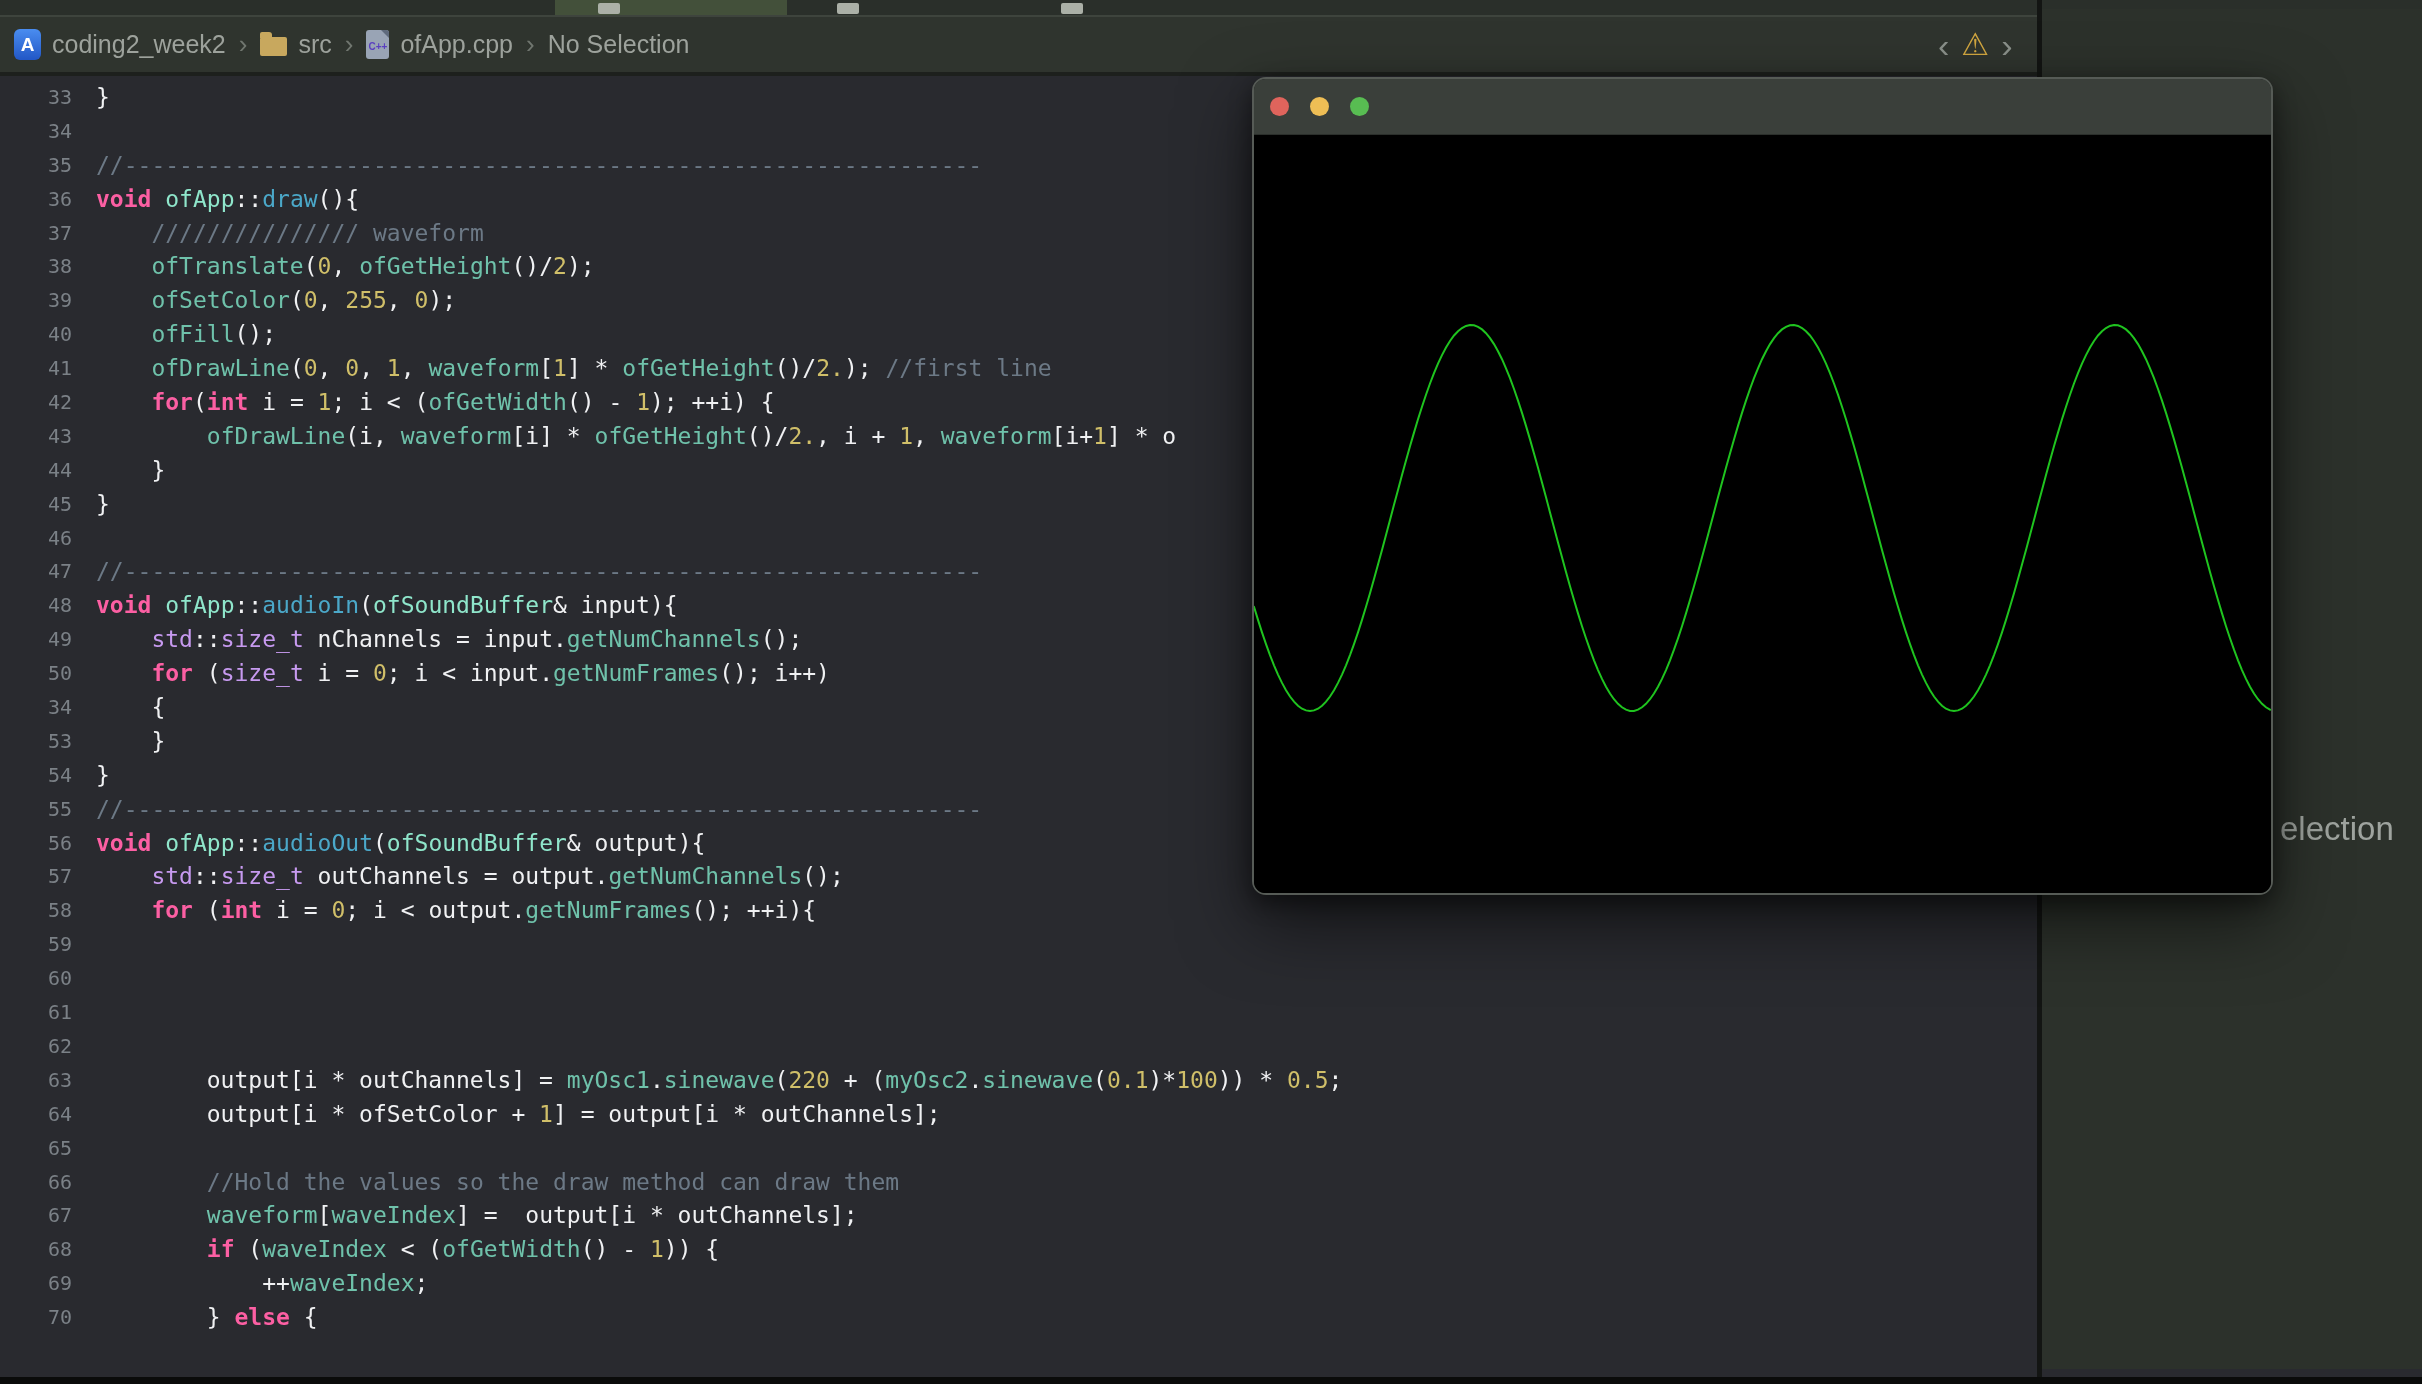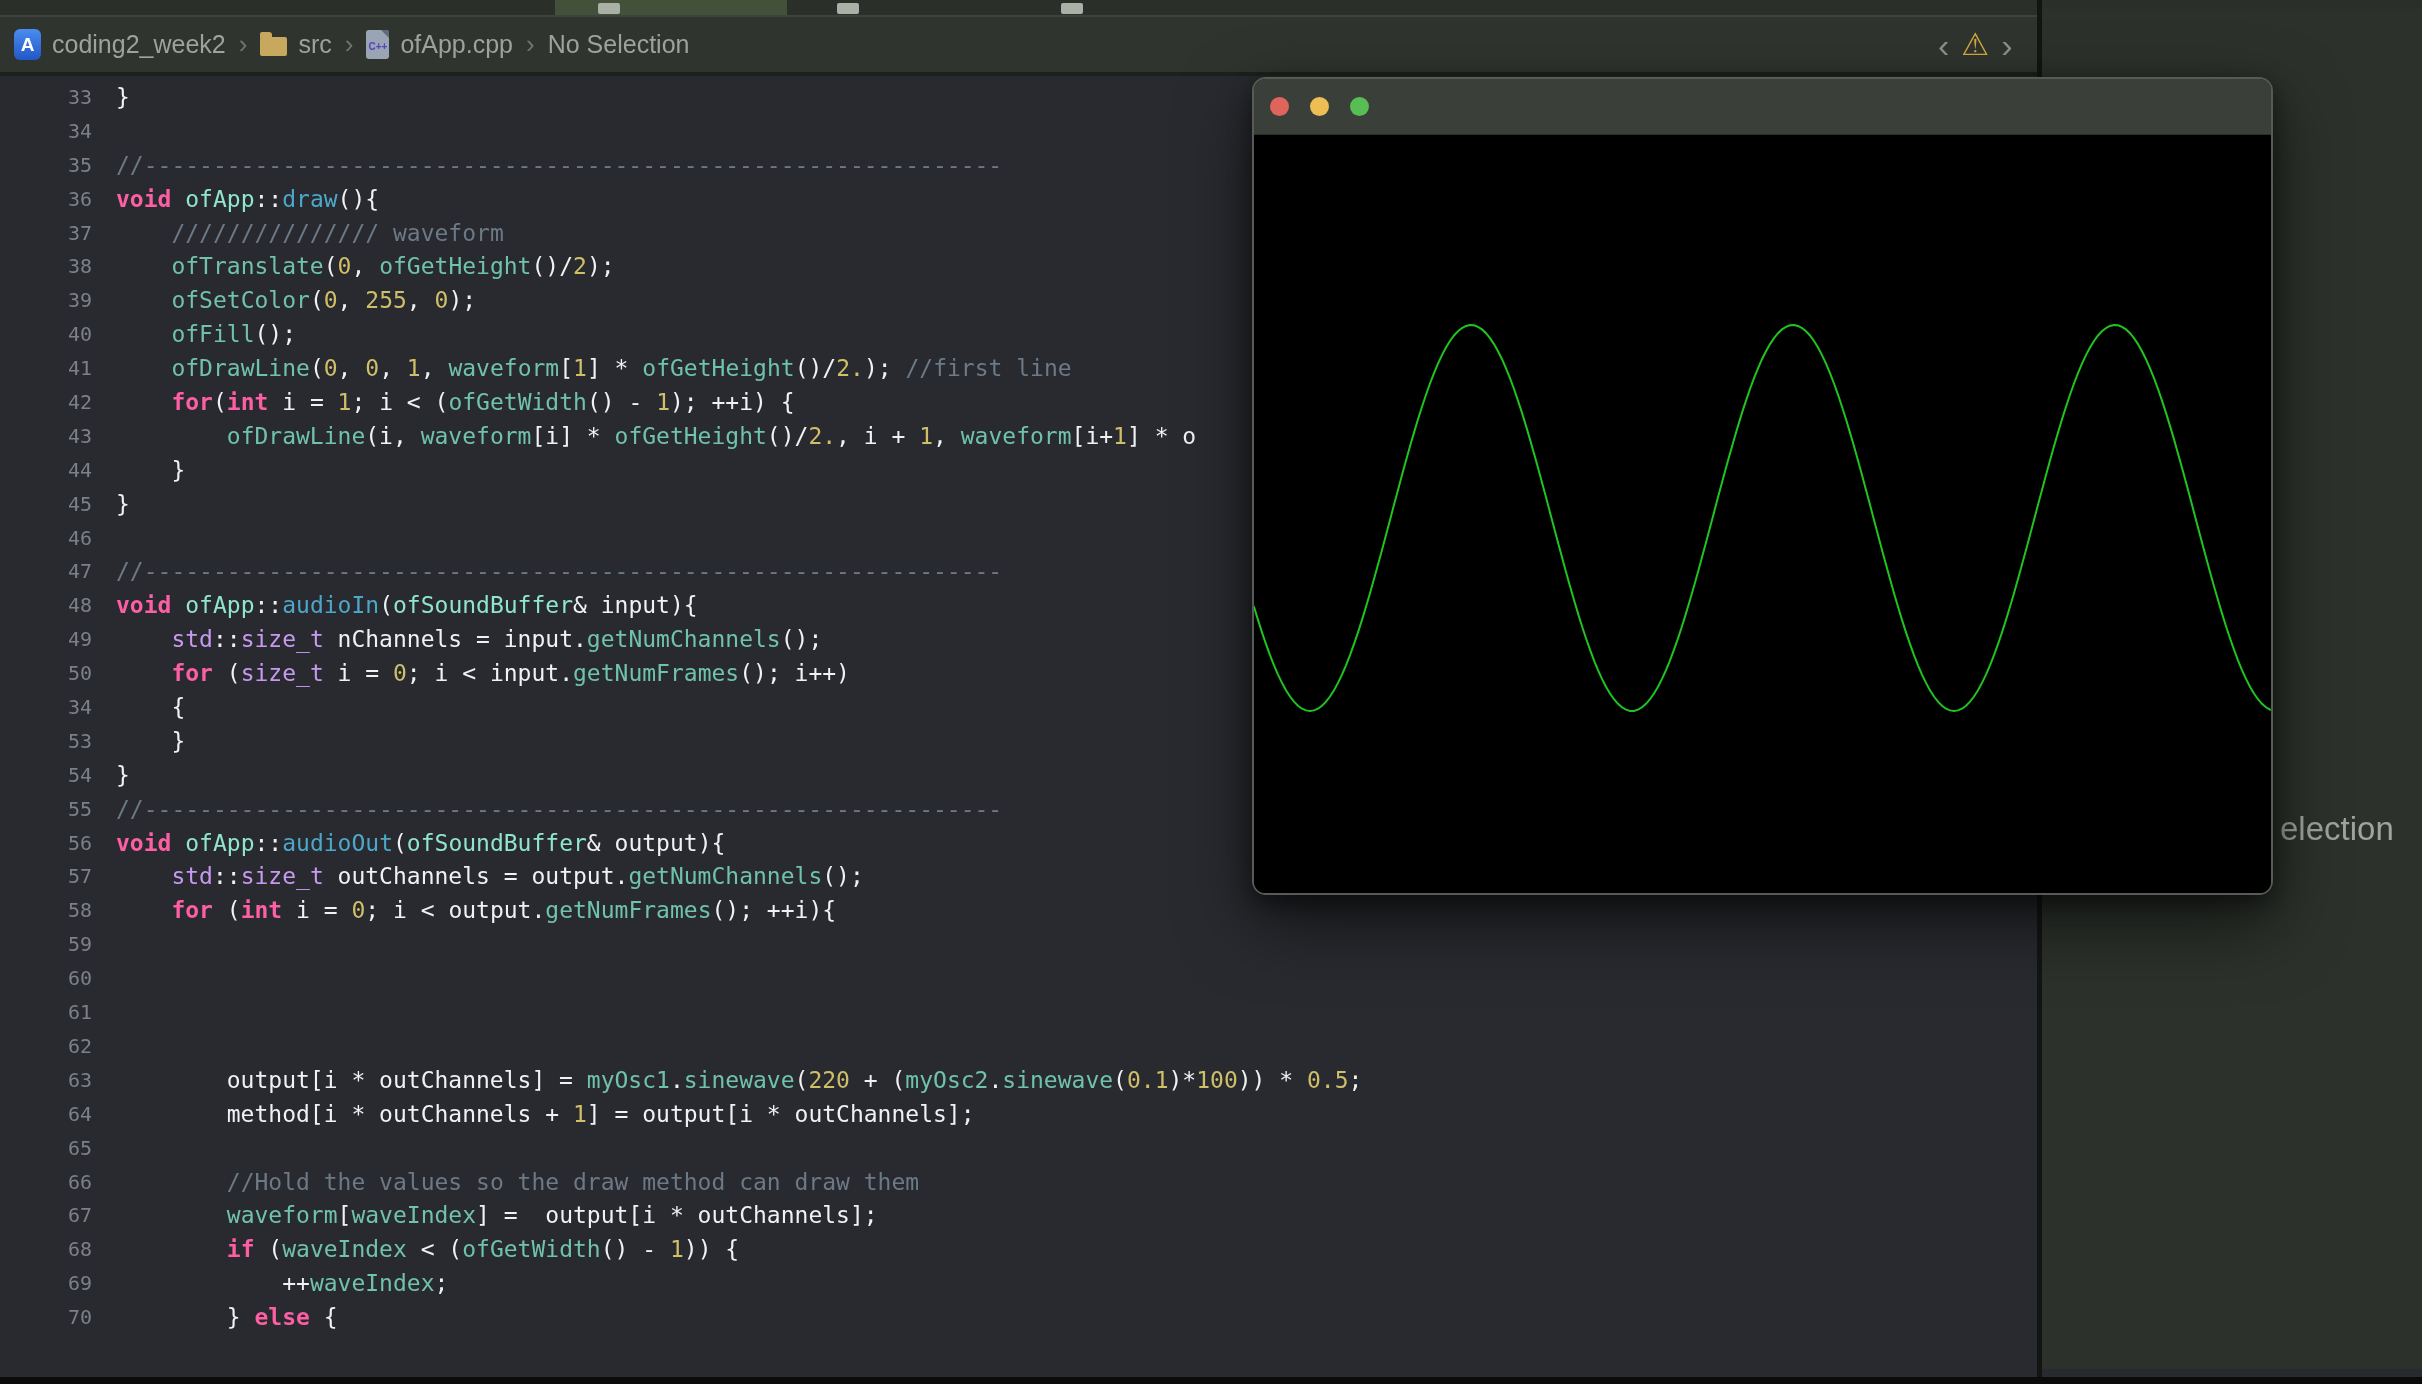--- a/index.html
+++ b/index.html
@@ -32,21 +32,21 @@
   .file-badge{font-size:10px;font-weight:bold;color:#5a3fc0;margin-bottom:7px;}
   .nav-cluster{position:absolute;left:1938px;top:0;height:55px;display:flex;align-items:center;gap:12px;}
   .nav-arrow{font-size:34px;color:#8a908a;line-height:1;}
   .warn-glyph{font-size:31px;color:#d2a740;line-height:1;}
 
   
   .editor{position:absolute;left:0;top:76px;width:2037px;height:1301px;background:#292a2f;
           overflow:hidden;padding-top:5px;box-sizing:border-box;}
   .line{display:flex;height:33.9px;line-height:33.9px;white-space:pre;
         font-family:"DejaVu Sans Mono",monospace;font-size:23px;}
-  .ln{flex:none;width:72px;text-align:right;color:#7b8187;font-size:20px;margin-left:20px;}
+  .ln{flex:none;width:72px;text-align:right;color:#7b8187;font-size:20px;}
   .code{padding-left:24px;color:var(--tok-pl);}
   .tok-pl{color:var(--tok-pl);} .tok-kw{color:var(--tok-kw);font-weight:bold;}
   .tok-num{color:var(--tok-num);} .tok-com{color:var(--tok-com);}
   .tok-fn{color:var(--tok-fn);}  .tok-decl{color:var(--tok-decl);}
   .tok-cls{color:var(--tok-cls);} .tok-typ{color:var(--tok-typ);}
 
   
   .pane-divider{position:absolute;left:2037px;top:0;width:5px;height:1384px;background:#131513;}
   .right-pane{position:absolute;left:2042px;top:9px;width:380px;height:1360px;background:#2c312b;}
   .no-selection-partial{position:absolute;left:238px;top:801px;font-size:33px;color:#9fa49f;}
@@ -125,21 +125,21 @@
         <div class="line"><span class="ln">54</span><span class="code"><span class="tok-pl">}</span></span></div>
         <div class="line"><span class="ln">55</span><span class="code"><span class="tok-com">//--------------------------------------------------------------</span></span></div>
         <div class="line"><span class="ln">56</span><span class="code"><span class="tok-kw">void</span><span class="tok-pl"> </span><span class="tok-cls">ofApp</span><span class="tok-pl">::</span><span class="tok-decl">audioOut</span><span class="tok-pl">(</span><span class="tok-cls">ofSoundBuffer</span><span class="tok-pl">&amp; output){</span></span></div>
         <div class="line"><span class="ln">57</span><span class="code"><span class="tok-pl">    </span><span class="tok-typ">std</span><span class="tok-pl">::</span><span class="tok-typ">size_t</span><span class="tok-pl"> outChannels = output.</span><span class="tok-fn">getNumChannels</span><span class="tok-pl">();</span></span></div>
         <div class="line"><span class="ln">58</span><span class="code"><span class="tok-pl">    </span><span class="tok-kw">for</span><span class="tok-pl"> (</span><span class="tok-kw">int</span><span class="tok-pl"> i = </span><span class="tok-num">0</span><span class="tok-pl">; i &lt; output.</span><span class="tok-fn">getNumFrames</span><span class="tok-pl">(); ++i){</span></span></div>
         <div class="line"><span class="ln">59</span><span class="code"></span></div>
         <div class="line"><span class="ln">60</span><span class="code"></span></div>
         <div class="line"><span class="ln">61</span><span class="code"></span></div>
         <div class="line"><span class="ln">62</span><span class="code"></span></div>
         <div class="line"><span class="ln">63</span><span class="code"><span class="tok-pl">        output[i * outChannels] = </span><span class="tok-fn">myOsc1</span><span class="tok-pl">.</span><span class="tok-fn">sinewave</span><span class="tok-pl">(</span><span class="tok-num">220</span><span class="tok-pl"> + (</span><span class="tok-fn">myOsc2</span><span class="tok-pl">.</span><span class="tok-fn">sinewave</span><span class="tok-pl">(</span><span class="tok-num">0.1</span><span class="tok-pl">)*</span><span class="tok-num">100</span><span class="tok-pl">)) * </span><span class="tok-num">0.5</span><span class="tok-pl">;</span></span></div>
-        <div class="line"><span class="ln">64</span><span class="code"><span class="tok-pl">        method[i * outChannels + </span><span class="tok-num">1</span><span class="tok-pl">] = output[i * outChannels];</span></span></div>
+        <div class="line"><span class="ln">64</span><span class="code"><span class="tok-pl">        output[i * ofSetColor + </span><span class="tok-num">1</span><span class="tok-pl">] = output[i * outChannels];</span></span></div>
         <div class="line"><span class="ln">65</span><span class="code"></span></div>
         <div class="line"><span class="ln">66</span><span class="code"><span class="tok-pl">        </span><span class="tok-com">//Hold the values so the draw method can draw them</span></span></div>
         <div class="line"><span class="ln">67</span><span class="code"><span class="tok-pl">        </span><span class="tok-fn">waveform</span><span class="tok-pl">[</span><span class="tok-fn">waveIndex</span><span class="tok-pl">] =  output[i * outChannels];</span></span></div>
         <div class="line"><span class="ln">68</span><span class="code"><span class="tok-pl">        </span><span class="tok-kw">if</span><span class="tok-pl"> (</span><span class="tok-fn">waveIndex</span><span class="tok-pl"> &lt; (</span><span class="tok-fn">ofGetWidth</span><span class="tok-pl">() - </span><span class="tok-num">1</span><span class="tok-pl">)) {</span></span></div>
         <div class="line"><span class="ln">69</span><span class="code"><span class="tok-pl">            ++</span><span class="tok-fn">waveIndex</span><span class="tok-pl">;</span></span></div>
         <div class="line"><span class="ln">70</span><span class="code"><span class="tok-pl">        } </span><span class="tok-kw">else</span><span class="tok-pl"> {</span></span></div>
       </div>
   </div>
 
   <div class="pane-divider"></div>

